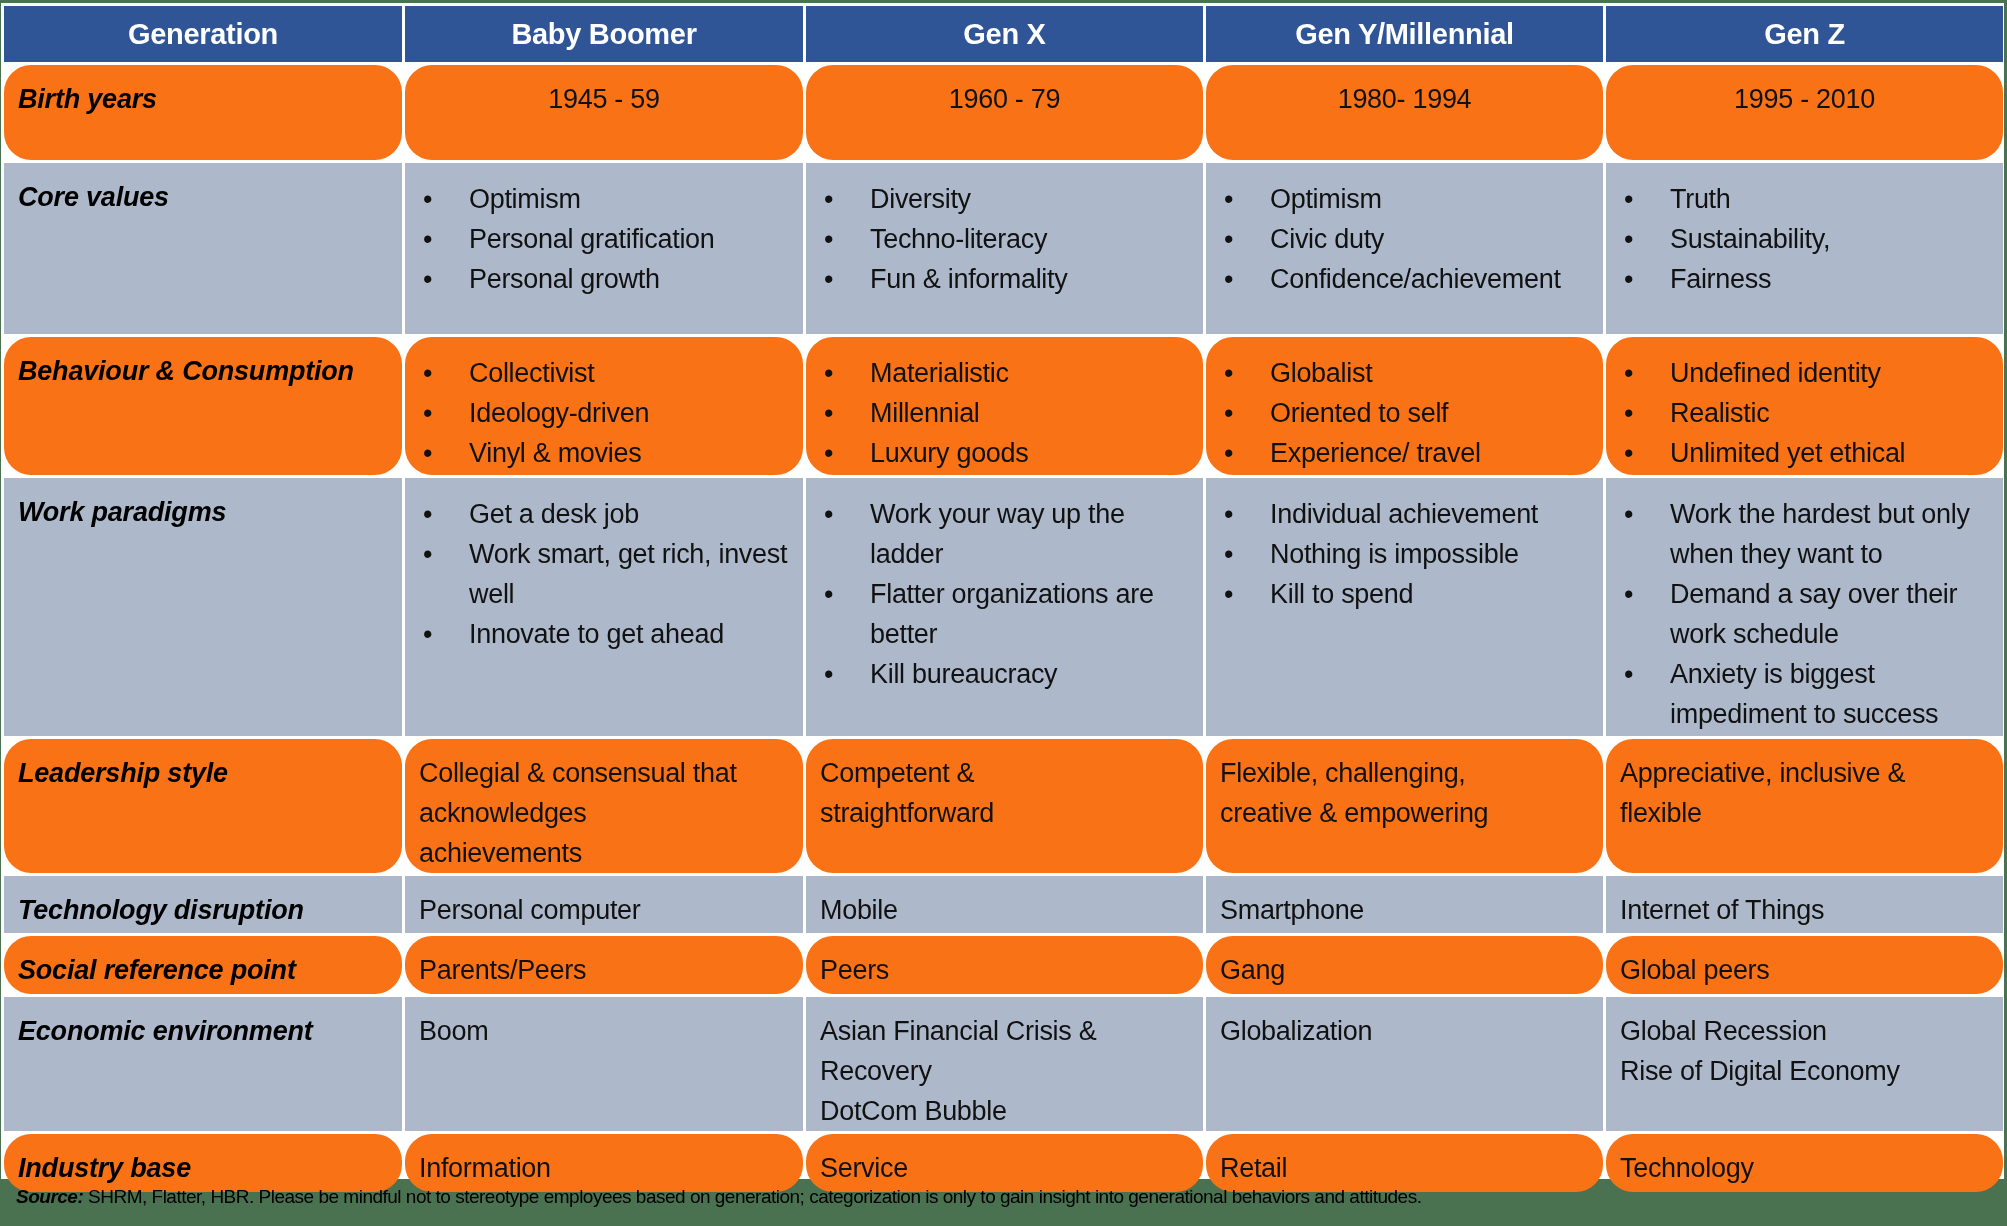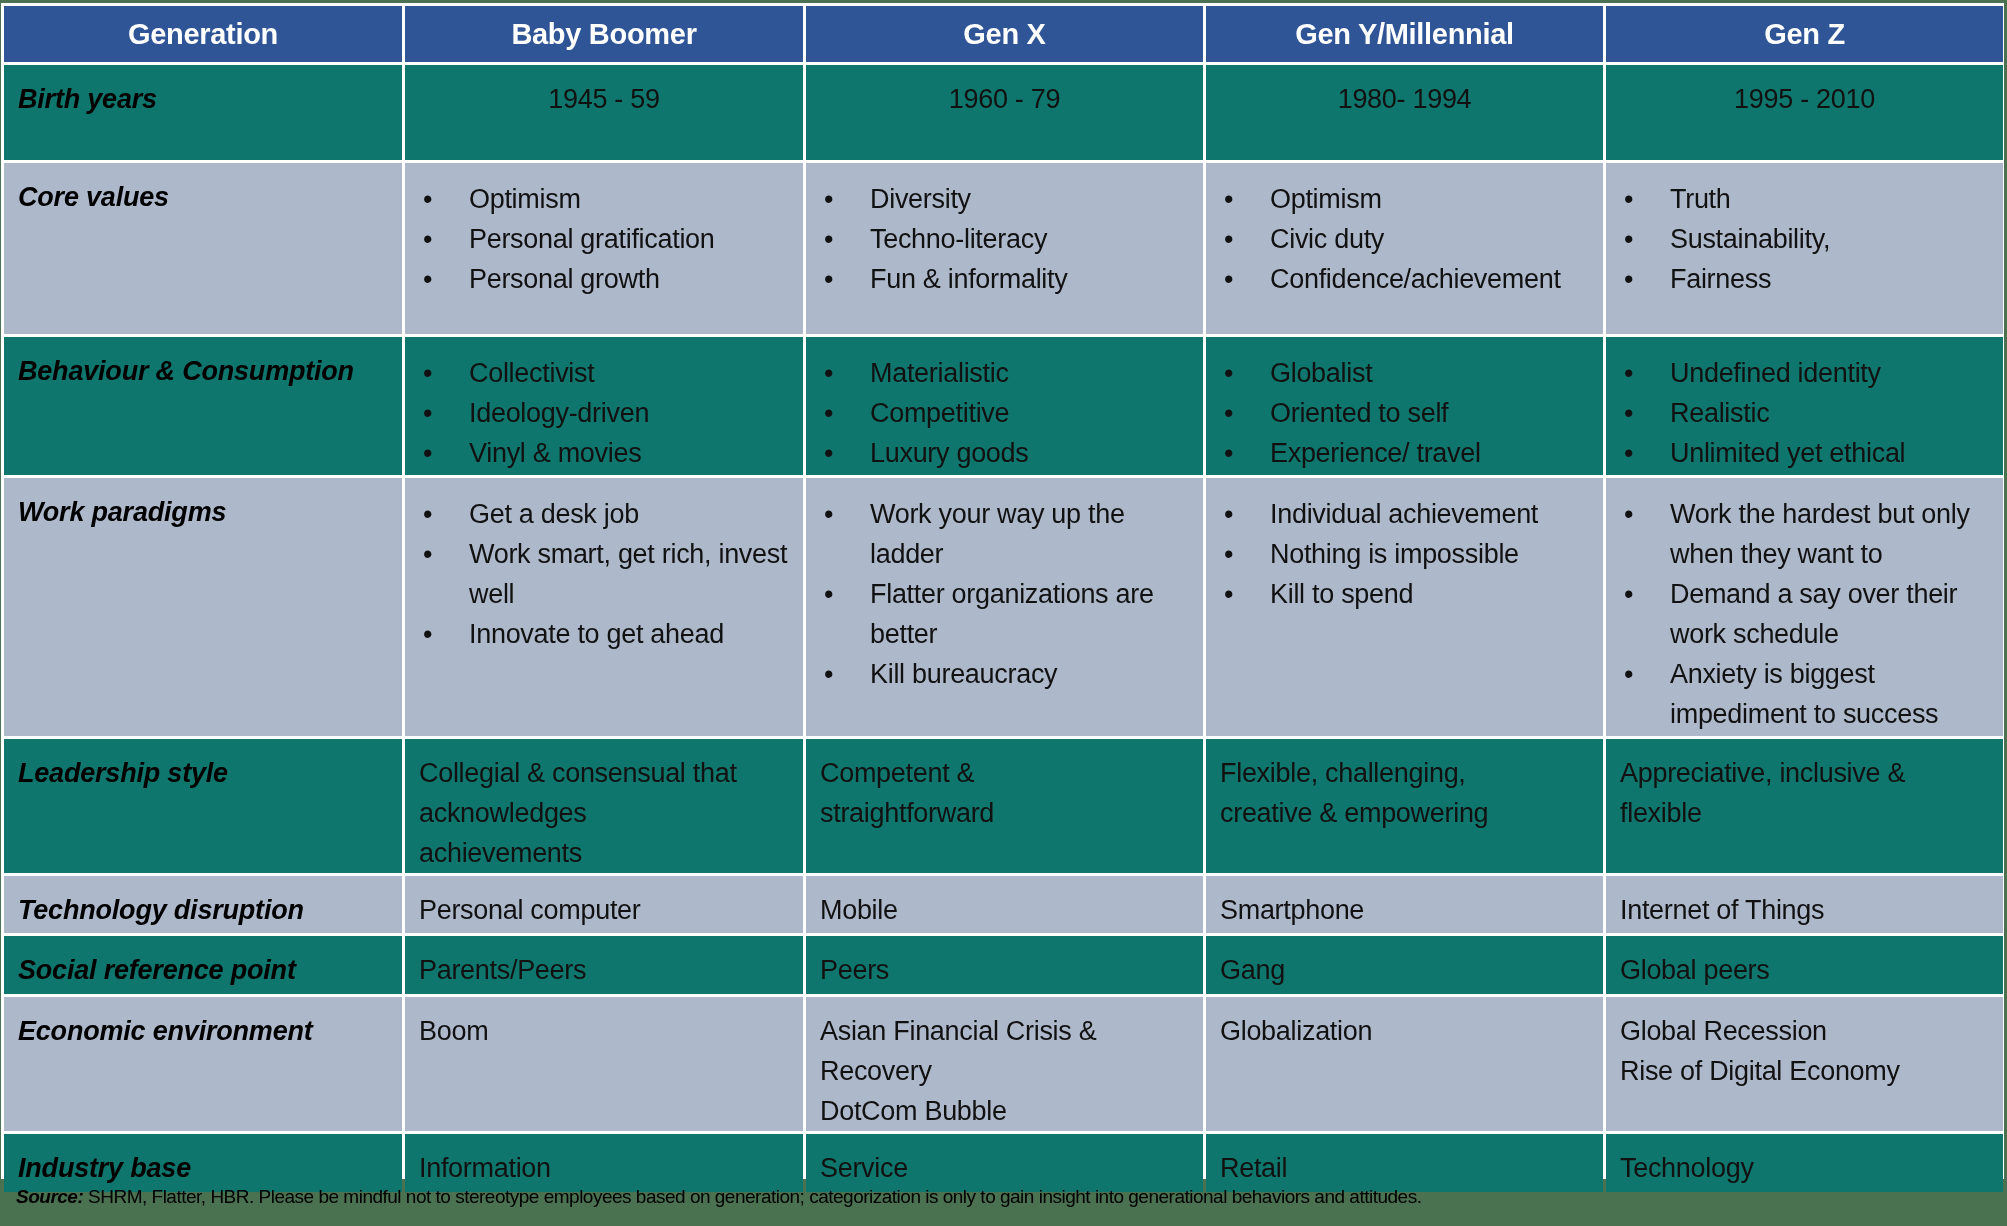--- a/index.html
+++ b/index.html
@@ -29,21 +29,21 @@
   .gen-table th {
     background: #2F5597;
     color: #ffffff;
     font-weight: bold;
     font-size: 29px;
     text-align: center;
     vertical-align: middle;
     height: 56px;
     letter-spacing: -0.3px;
   }
-  .row-light td { background: #0f766e; }
+  .row-light td { background: #f97316; border-radius: 27px; }
   .row-dark td { background: #ADB9CA; }
   .row-label {
     font-weight: bold; font-style: italic;
     font-size: 27px; color: #000;
     padding: 14px 0 0 14px !important;
     line-height: 40px;
     letter-spacing: -0.2px;
   }
   .cell {
     font-size: 27px; color: #111;
@@ -133,21 +133,21 @@
         <td class="cell">
           <ul class="bullets">
             <li>Collectivist</li>
             <li>Ideology-driven</li>
             <li>Vinyl &amp; movies</li>
           </ul>
         </td>
         <td class="cell">
           <ul class="bullets">
             <li>Materialistic</li>
-            <li>Competitive</li>
+            <li>Millennial</li>
             <li>Luxury goods</li>
           </ul>
         </td>
         <td class="cell">
           <ul class="bullets">
             <li>Globalist</li>
             <li>Oriented to self</li>
             <li>Experience/ travel</li>
           </ul>
         </td>

